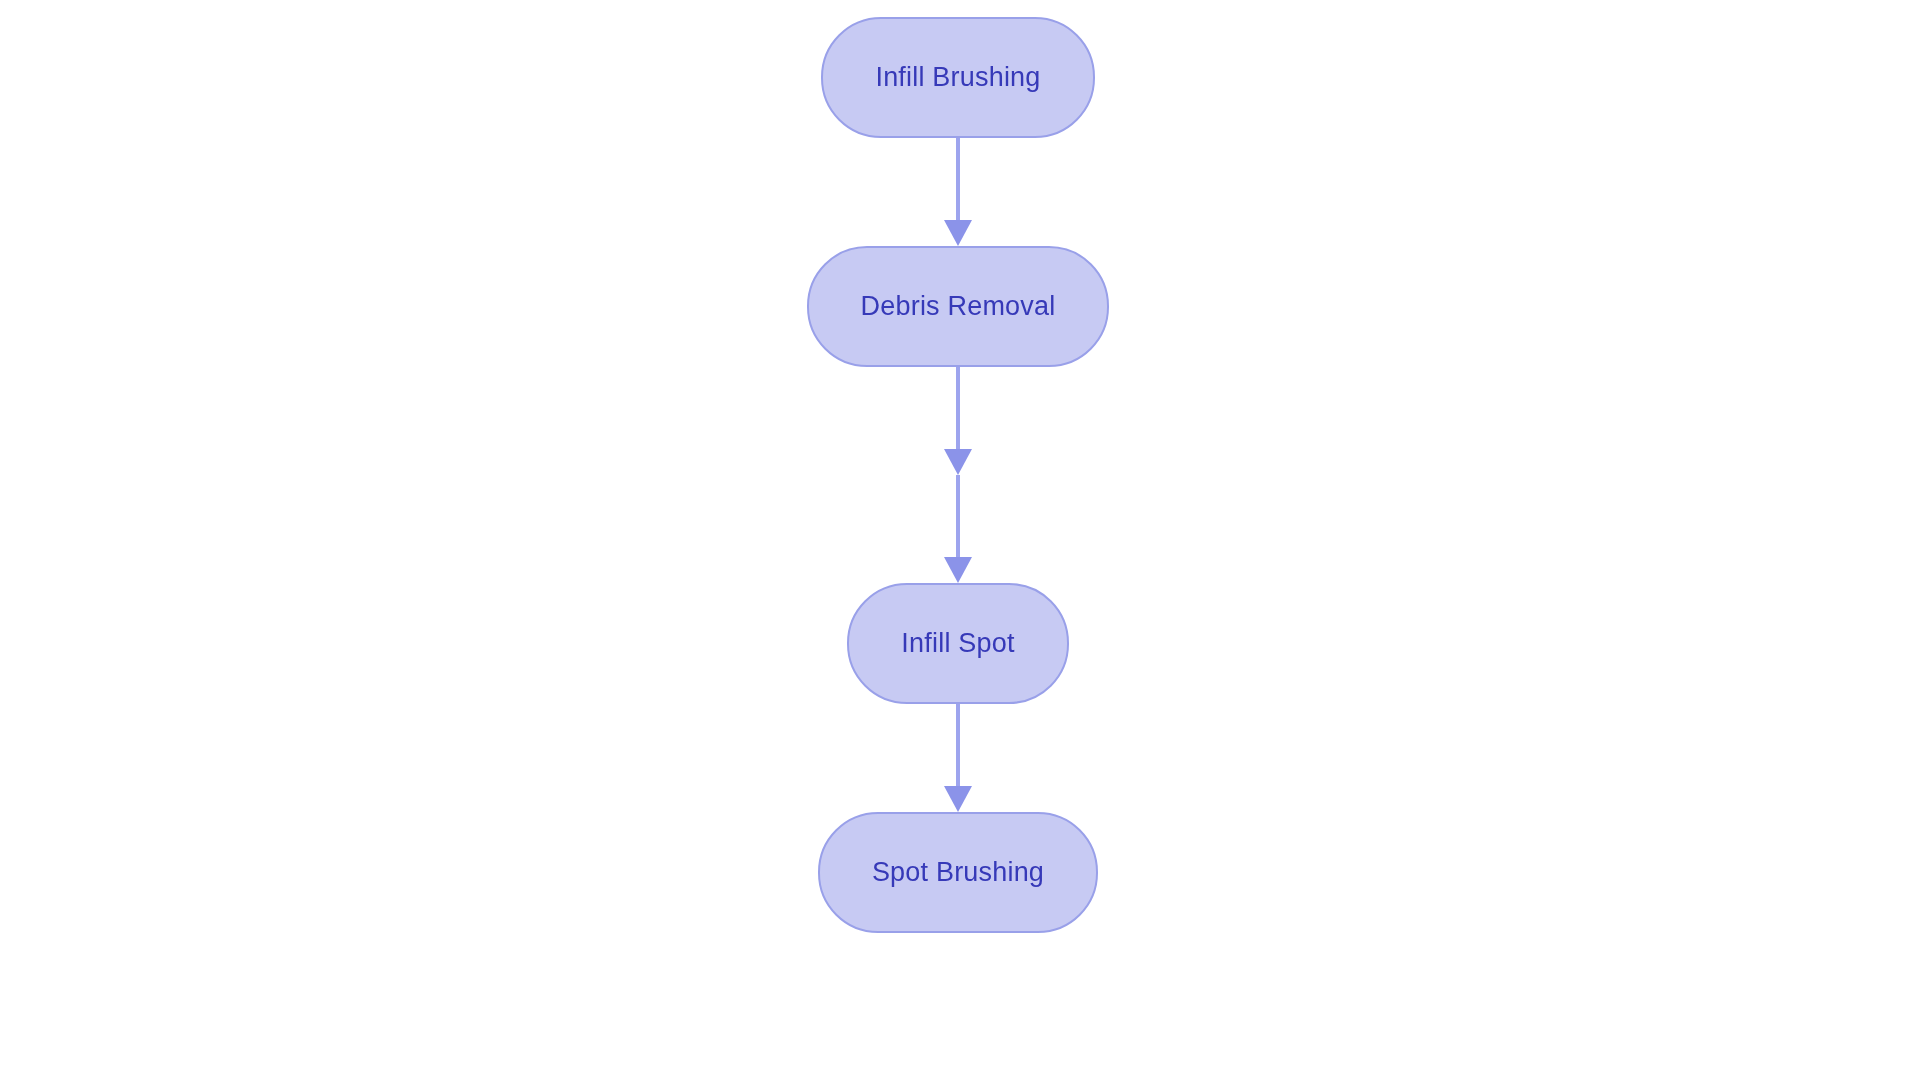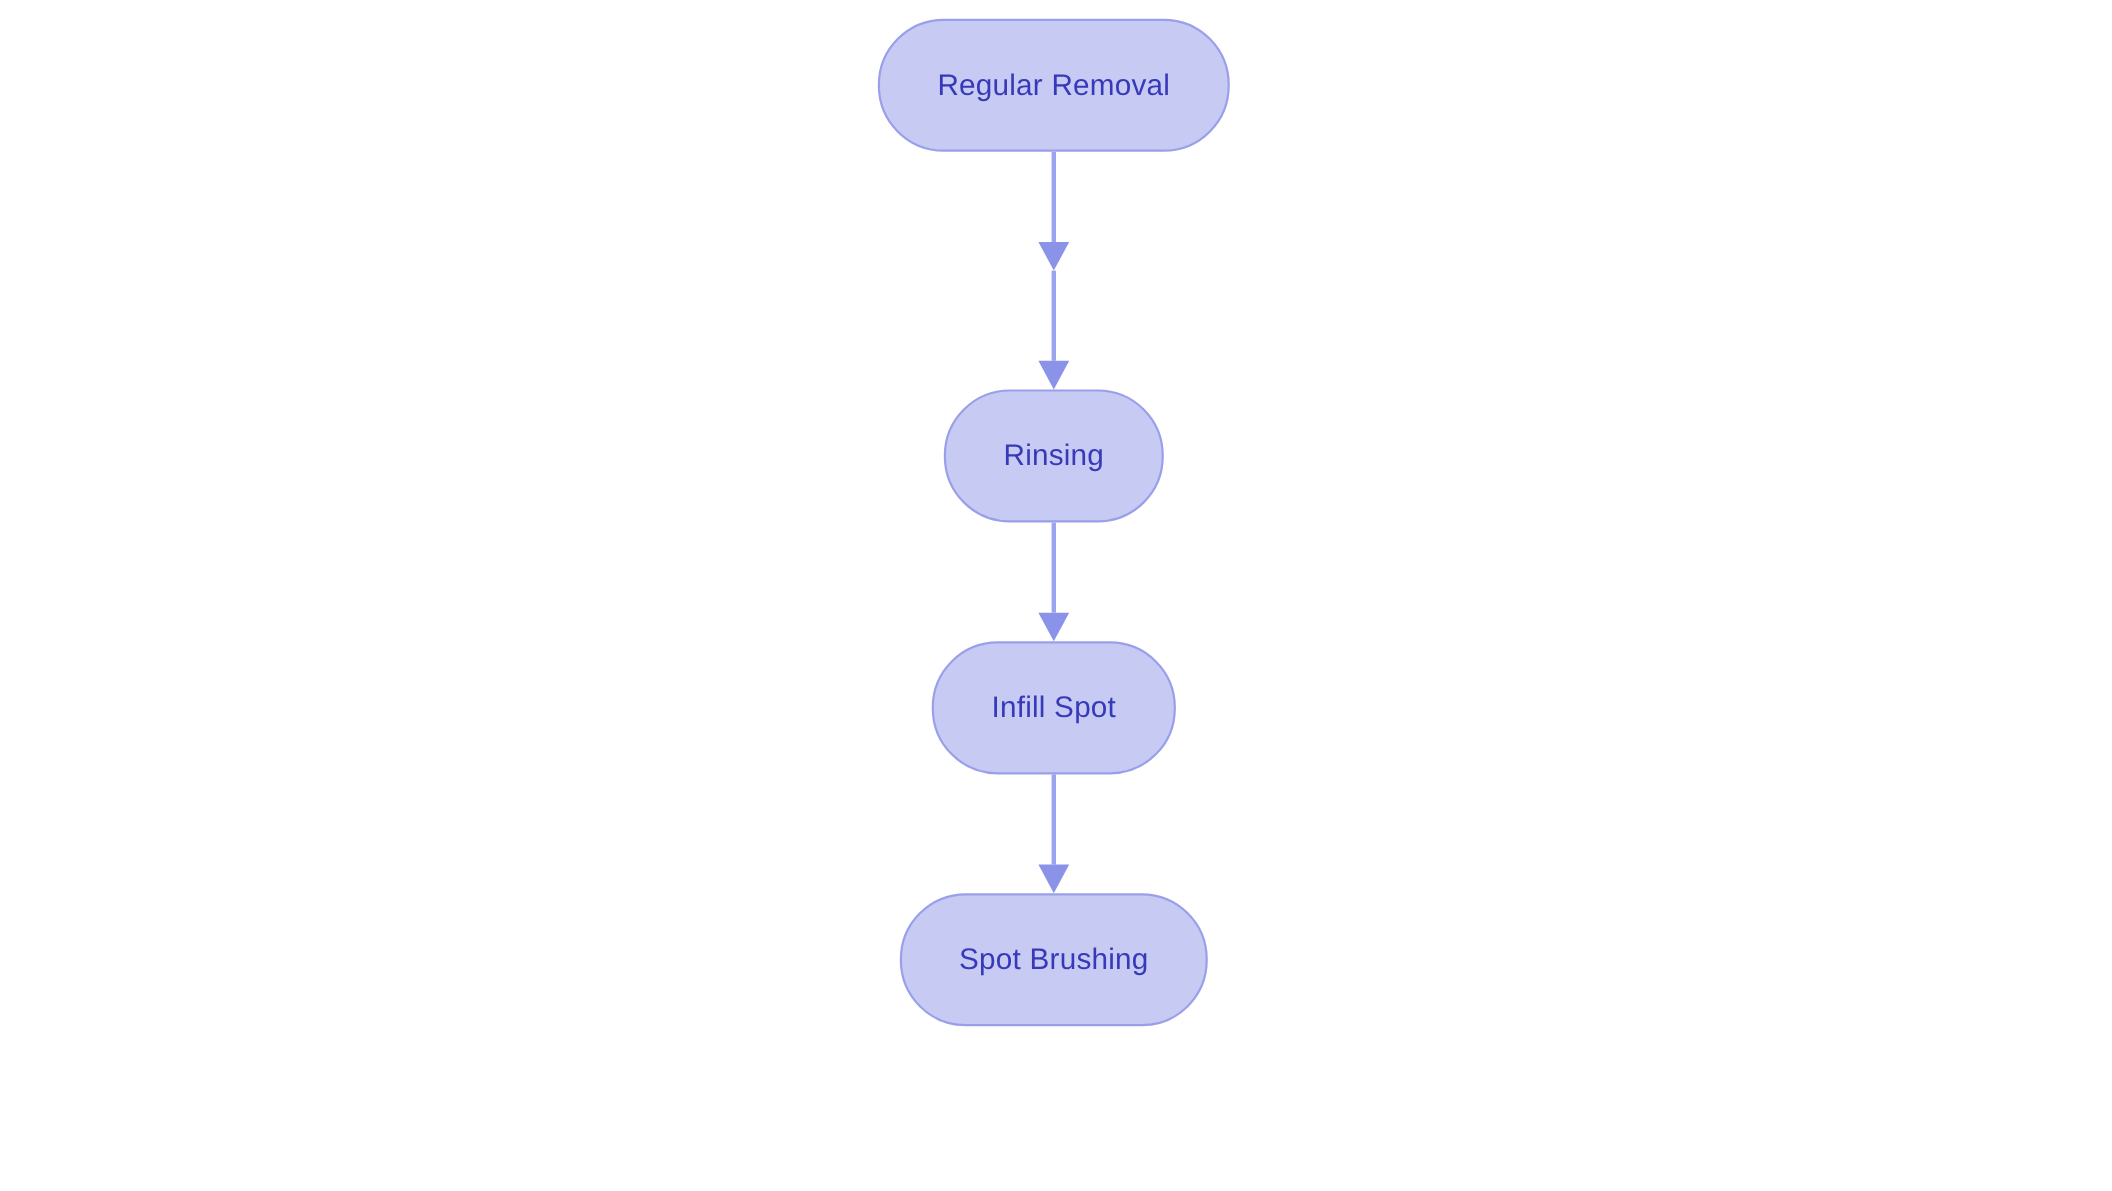--- a/index.html
+++ b/index.html
@@ -75,37 +75,37 @@
     flex: none;
   }
 </style>
 </head>
 <body>
 
 <div class="canvas">
   <div class="column">
 
     <div class="node">
-      <span class="label">Regular Removal</span>
+      <span class="label">Infill Brushing</span>
     </div>
 
     <div class="arrow">
       <div class="line"></div>
       <div class="head"></div>
     </div>
 
+    <div class="node">
+      <span class="label">Debris Removal</span>
+    </div>
 
     <div class="arrow">
       <div class="line"></div>
       <div class="head"></div>
     </div>
 
-    <div class="node">
-      <span class="label">Rinsing</span>
-    </div>
 
     <div class="arrow">
       <div class="line"></div>
       <div class="head"></div>
     </div>
 
     <div class="node">
       <span class="label">Infill Spot</span>
     </div>
 

